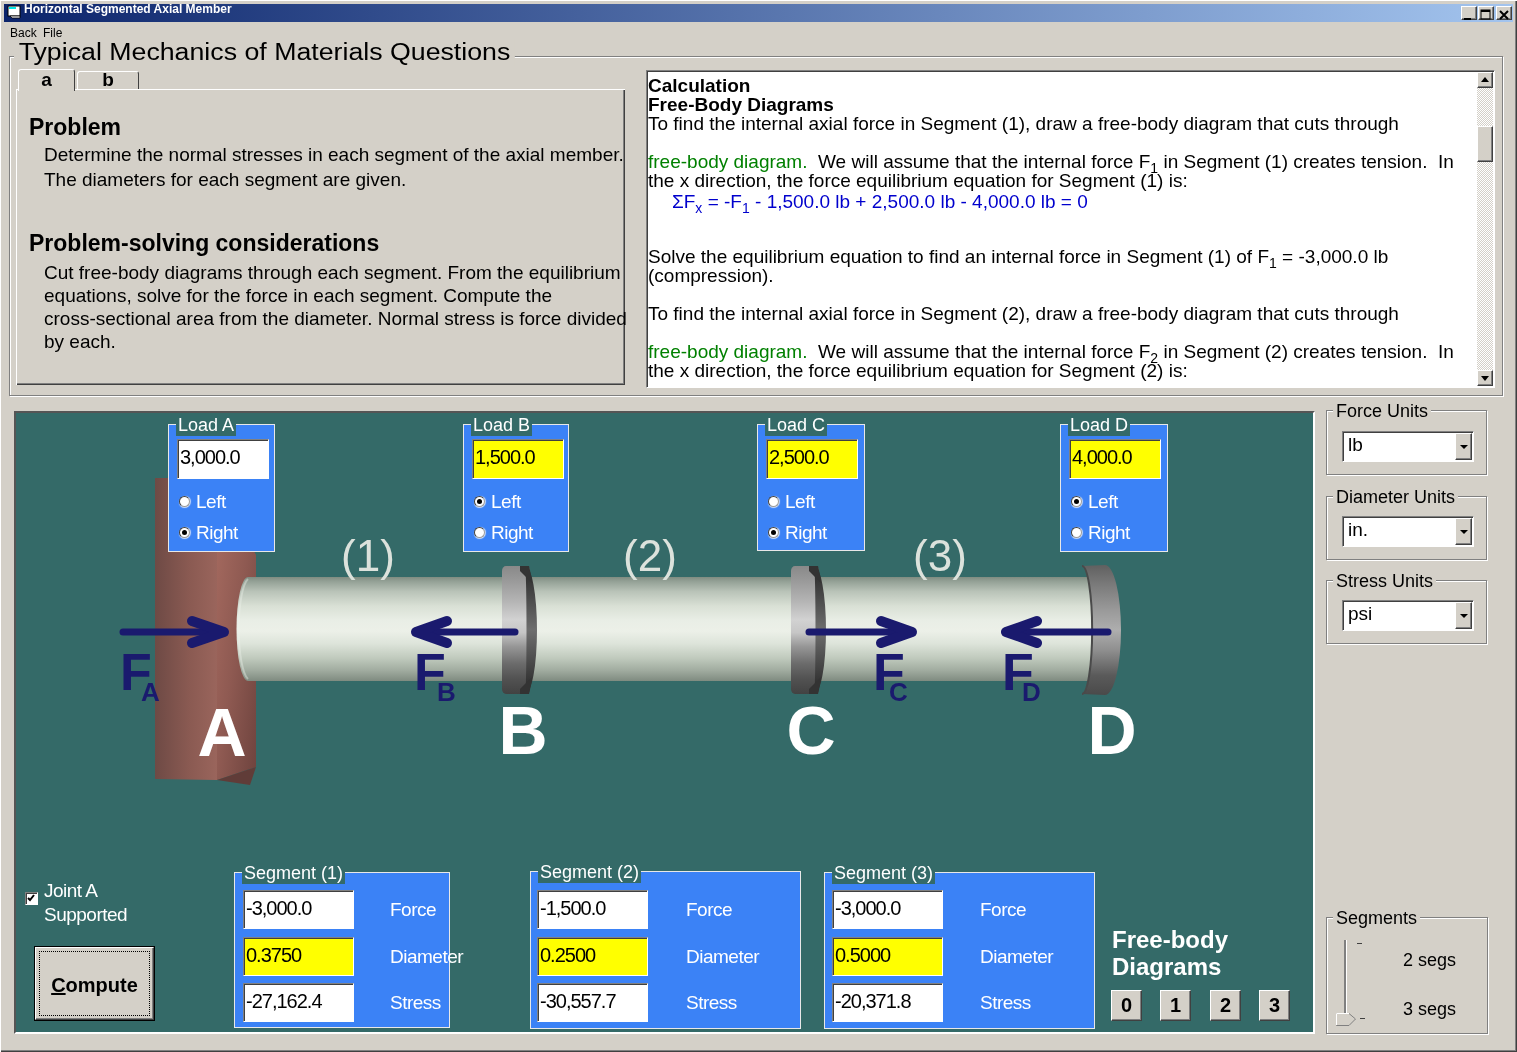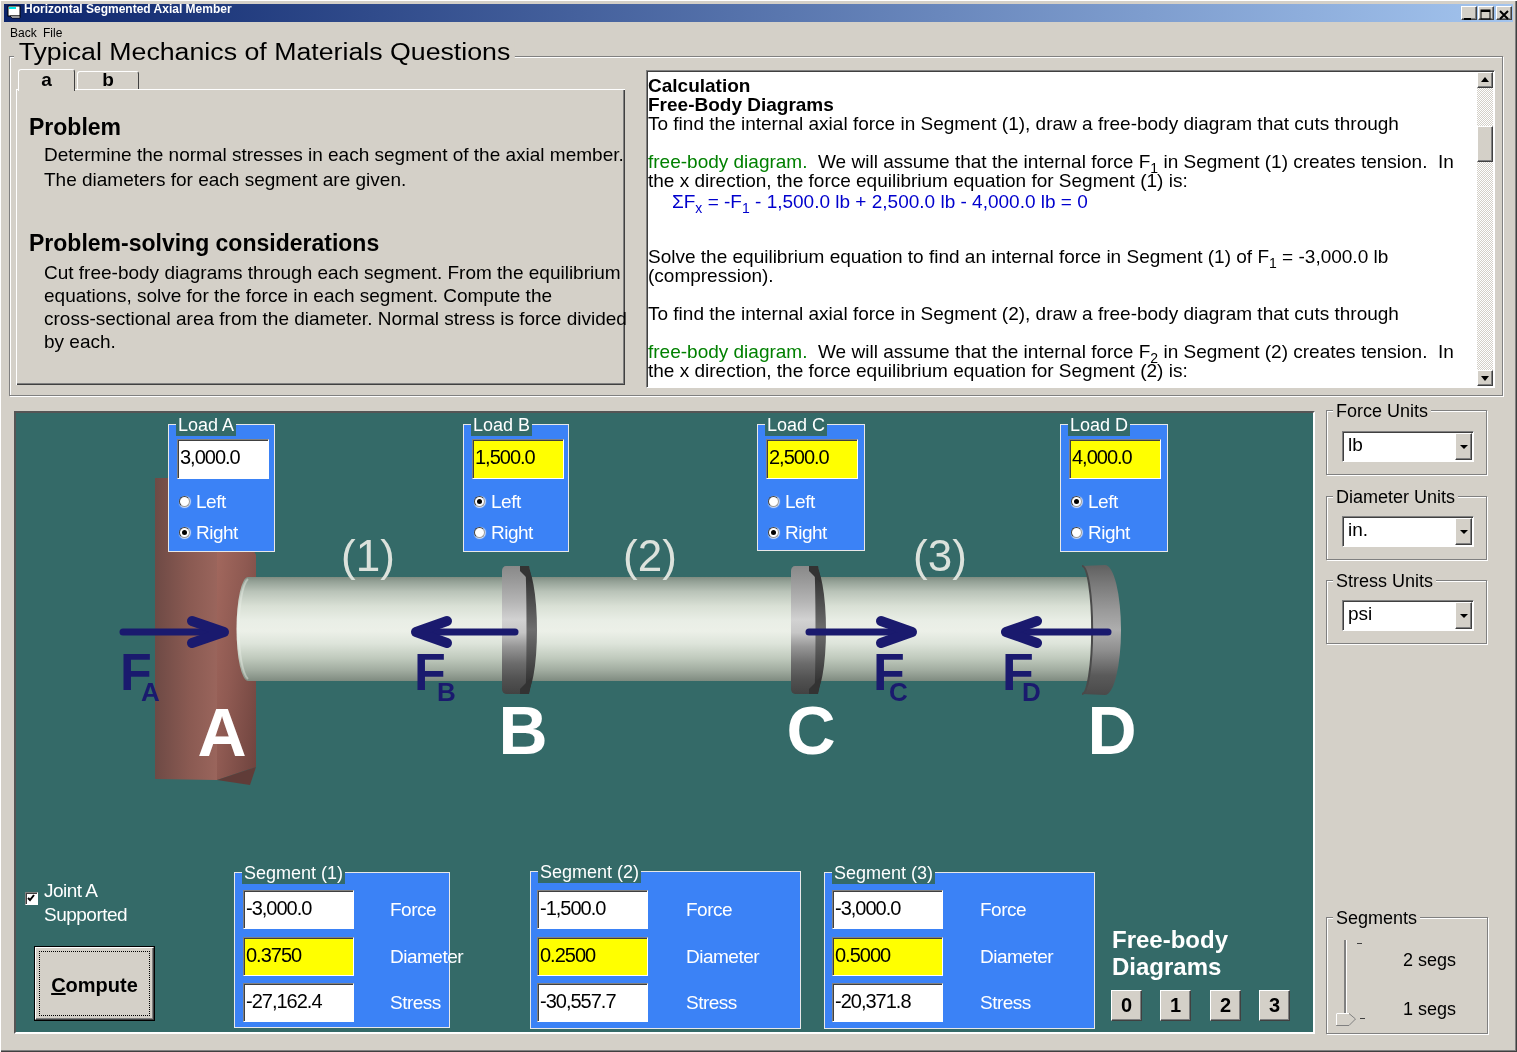--- a/index.html
+++ b/index.html
@@ -339,14 +339,14 @@
   <div class="abs etch" style="left:1326px;top:917px;width:162px;height:117px;"></div>
   <div class="abs rp-label" style="left:1333px;top:908px;">Segments</div>
   <div class="abs" style="left:1344px;top:940px;width:3px;height:76px;background:#808080;border-right:1px solid #fff;"></div>
   <svg class="abs" width="24" height="13" style="left:1336px;top:1013px;">
       <polygon points="0.5,0.5 13,0.5 19.5,6 13,12.5 0.5,12.5" fill="#d4d0c8" stroke="#808080"></polygon>
       <path d="M0.5,12 L0.5,0.5 L13,0.5" fill="none" stroke="#fff"></path>
     </svg>
   <div class="abs" style="left:1357px;top:943px;width:5px;height:1px;background:#404040;"></div>
   <div class="abs" style="left:1360px;top:1018px;width:5px;height:1px;background:#404040;"></div>
   <div class="abs" style="left:1403px;top:950px;font-size:18px;">2 segs</div>
-  <div class="abs" style="left:1403px;top:999px;font-size:18px;">1 segs</div>
+  <div class="abs" style="left:1403px;top:999px;font-size:18px;">3 segs</div>
 </div>
 
 </body></html>

